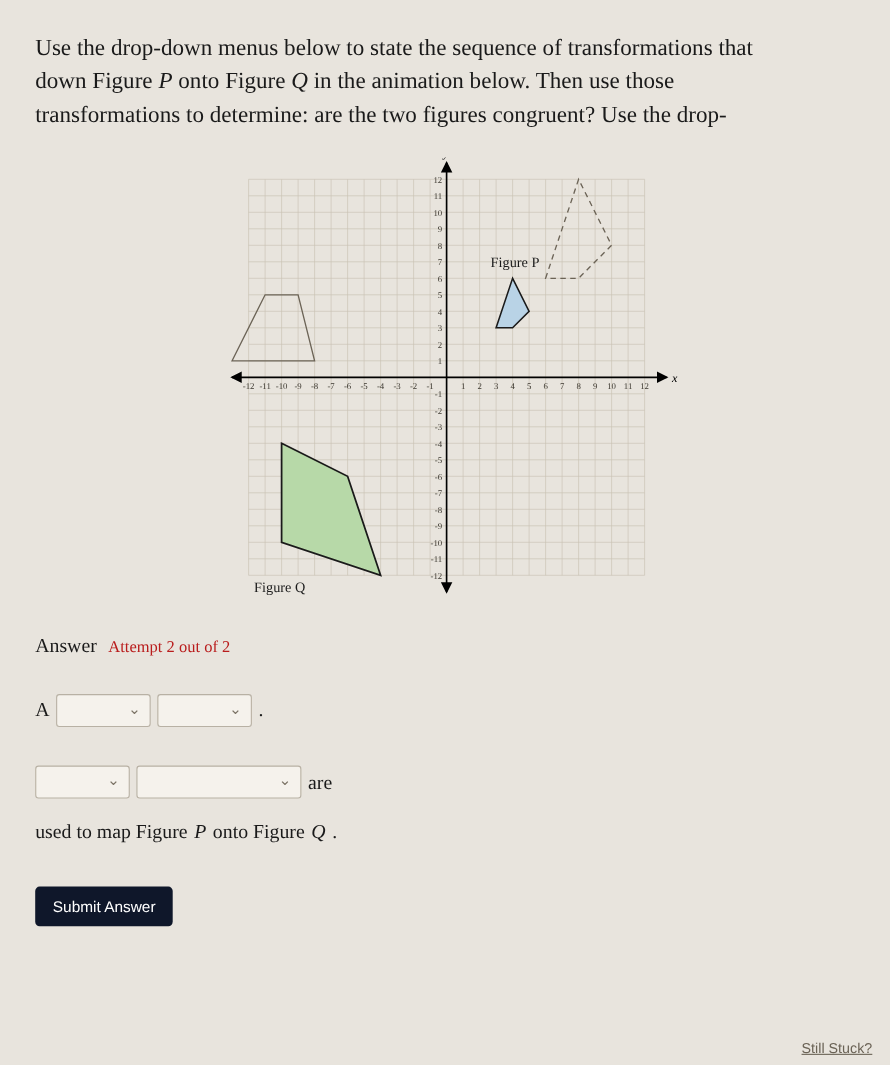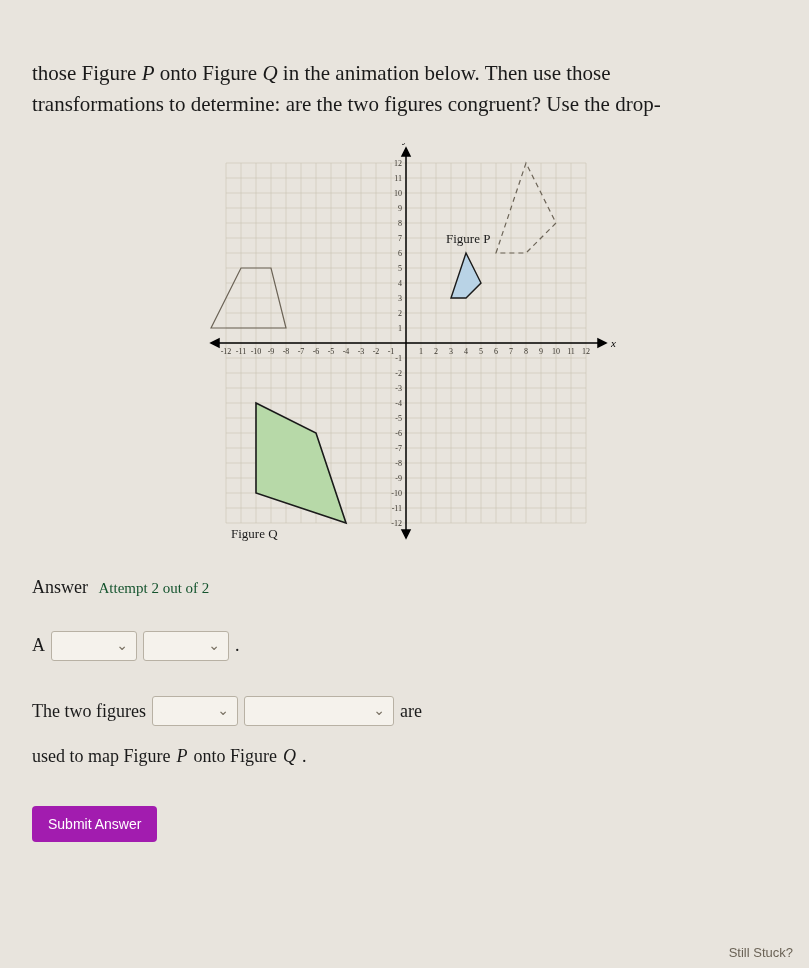--- a/index.html
+++ b/index.html
@@ -12,61 +12,62 @@
     padding:28px 30px 10px 32px;
     position:relative;
   }
   .question { font-size:21px; line-height:1.45; margin-bottom:24px; }
   .question .ital { font-style:italic; }
   .graph-wrap { width:100%; display:flex; justify-content:center; margin:10px 0 34px 0; }
   svg.graph { display:block; }
   .answer-section { margin-top:16px; }
   .answer-header { font-size:18px; margin-bottom:26px; }
   .answer-header b { font-weight:400; }
-  .attempt { color:#14532d; font-size:15px; margin-left:6px; }
+  .attempt { color:#b91c1c; font-size:15px; margin-left:6px; }
   .row { font-size:18px; line-height:2.4; display:flex; flex-wrap:wrap; align-items:center; gap:6px; margin-bottom:22px; }
   .sel {
     display:inline-flex; align-items:center; justify-content:flex-end;
     min-width:86px; height:30px;
     background:#f5f2ec;
     border:1px solid #b8b1a4;
     border-radius:3px;
     padding:0 8px;
     font-size:14px; color:#7a7264;
     cursor:pointer;
   }
   .sel.wide { min-width:150px; }
   .sel .chev { margin-left:auto; }
   .submit {
     display:inline-block;
-    background:#a21caf;
+    background:#0f172a;
     color:#fff;
     font-family: Arial, sans-serif;
     font-size:14px;
     padding:10px 16px;
     border-radius:4px;
     border:none;
     cursor:pointer;
     margin-top:6px;
   }
   .stuck {
     position:absolute;
     right:16px; bottom:8px;
     font-family: Arial, sans-serif;
     font-size:13px;
     color:#6b6356;
+    text-decoration:underline;
     cursor:pointer;
   }
 </style>
 </head>
 <body>
 
 <div class="question">
-  <br>
-  <span>those Figure </span><span class="ital">P</span><span> onto Figure </span><span class="ital">Q</span><span> in the animation below. Then use those</span><br>
+  <span>Use the drop-down menus below to state the sequence of transformations that</span><br>
+  <span>down Figure </span><span class="ital">P</span><span> onto Figure </span><span class="ital">Q</span><span> in the animation below. Then use those</span><br>
   <span>transformations to determine: are the two figures congruent? Use the drop-</span><br>
 </div>
 
 <div class="graph-wrap">
 <svg class="graph" width="520" height="400" viewBox="0 0 520 400">
 
   <g transform="translate(260,200)">
 
     <g stroke="#c9c2b4" stroke-width="0.6">
 
@@ -215,21 +216,20 @@
     <span class="sel">
         <span class="chev">⌄</span>
       </span>
     <span class="sel">
         <span class="chev">⌄</span>
       </span>
     <span>.</span>
   </div>
 
   <div class="row" style="margin-bottom:2px;">
-    <span>The two figures</span>
     <span class="sel">
         <span class="chev">⌄</span>
       </span>
     <span class="sel wide">
         <span class="chev">⌄</span>
       </span>
     <span>are</span>
   </div>
   <div class="row" style="margin-top:0;align-items:center;">
     <span>used to map Figure </span>

